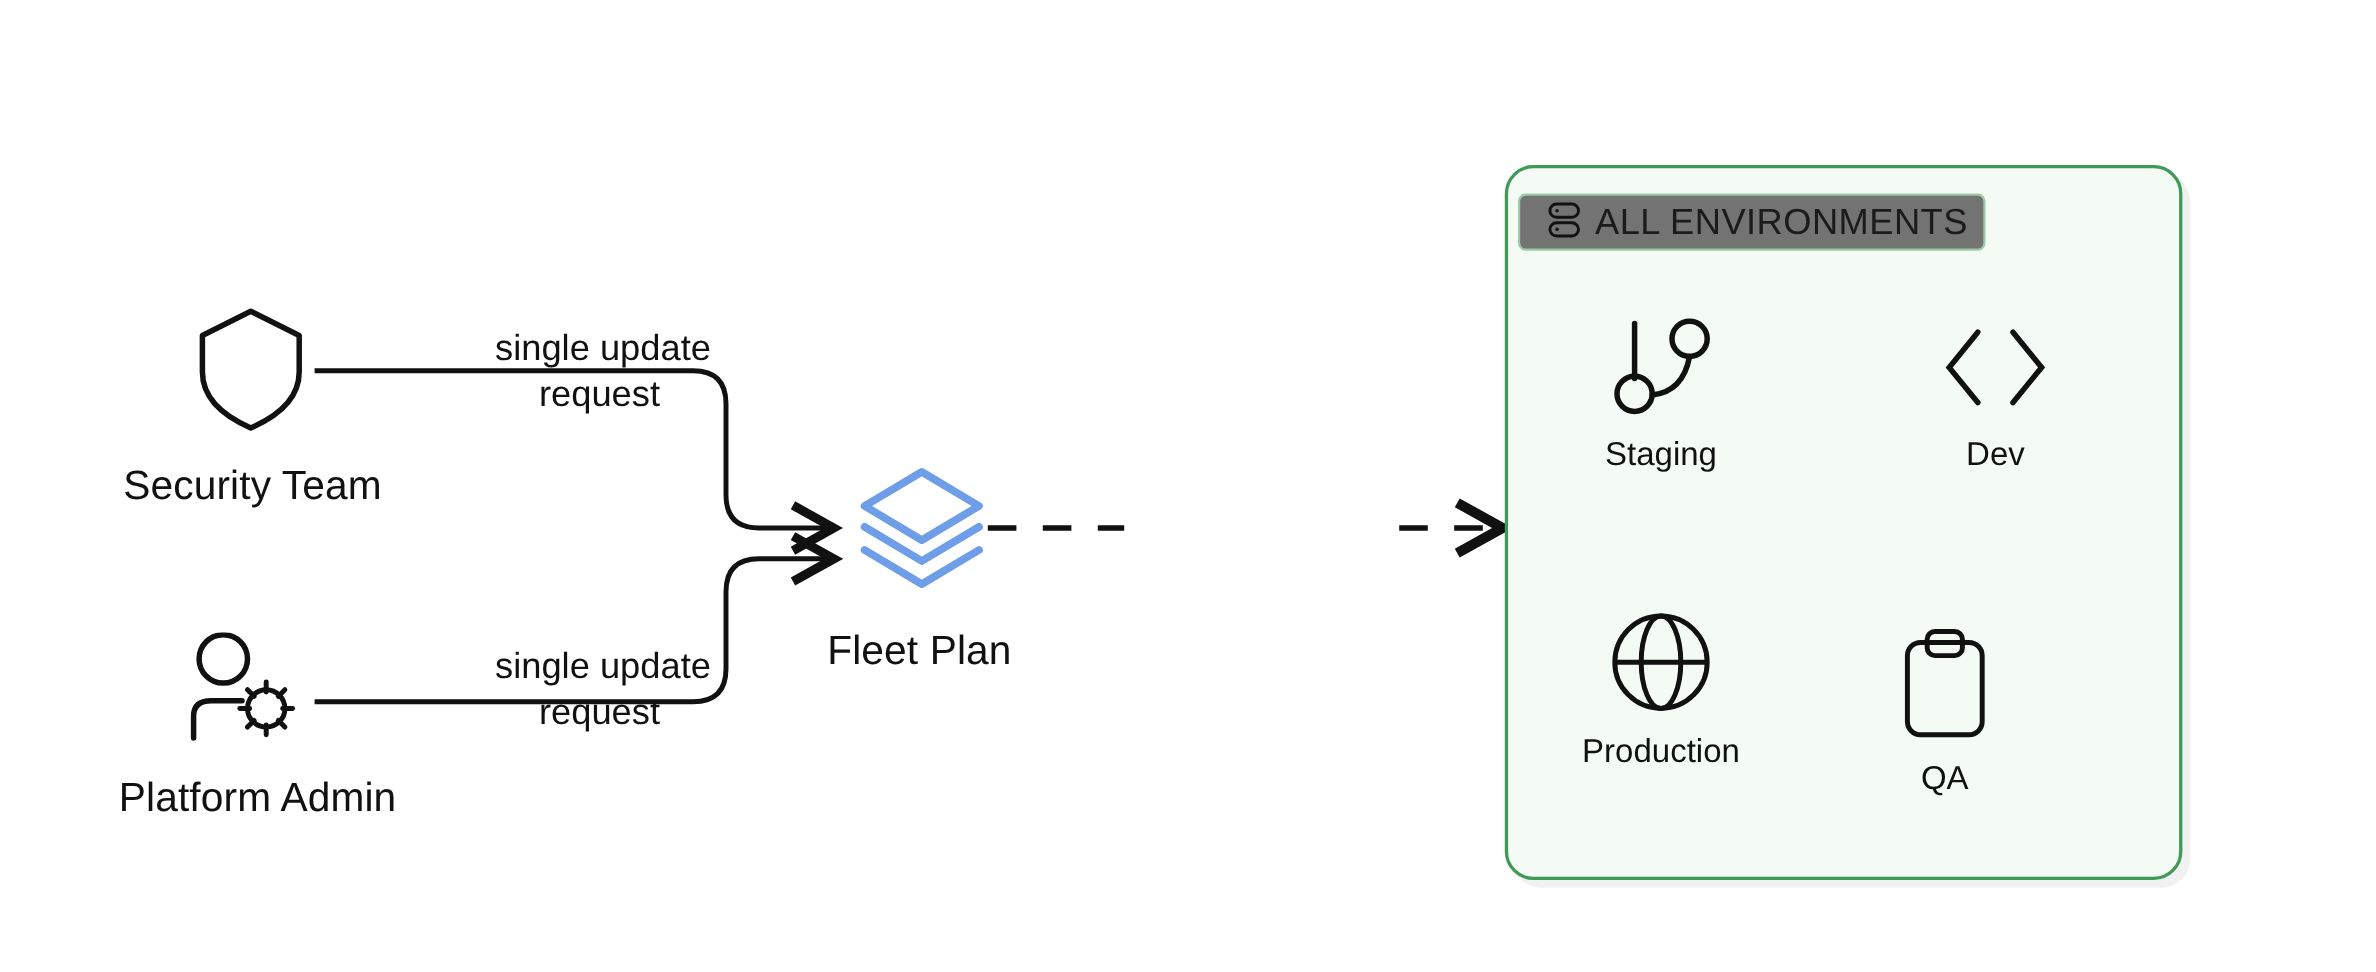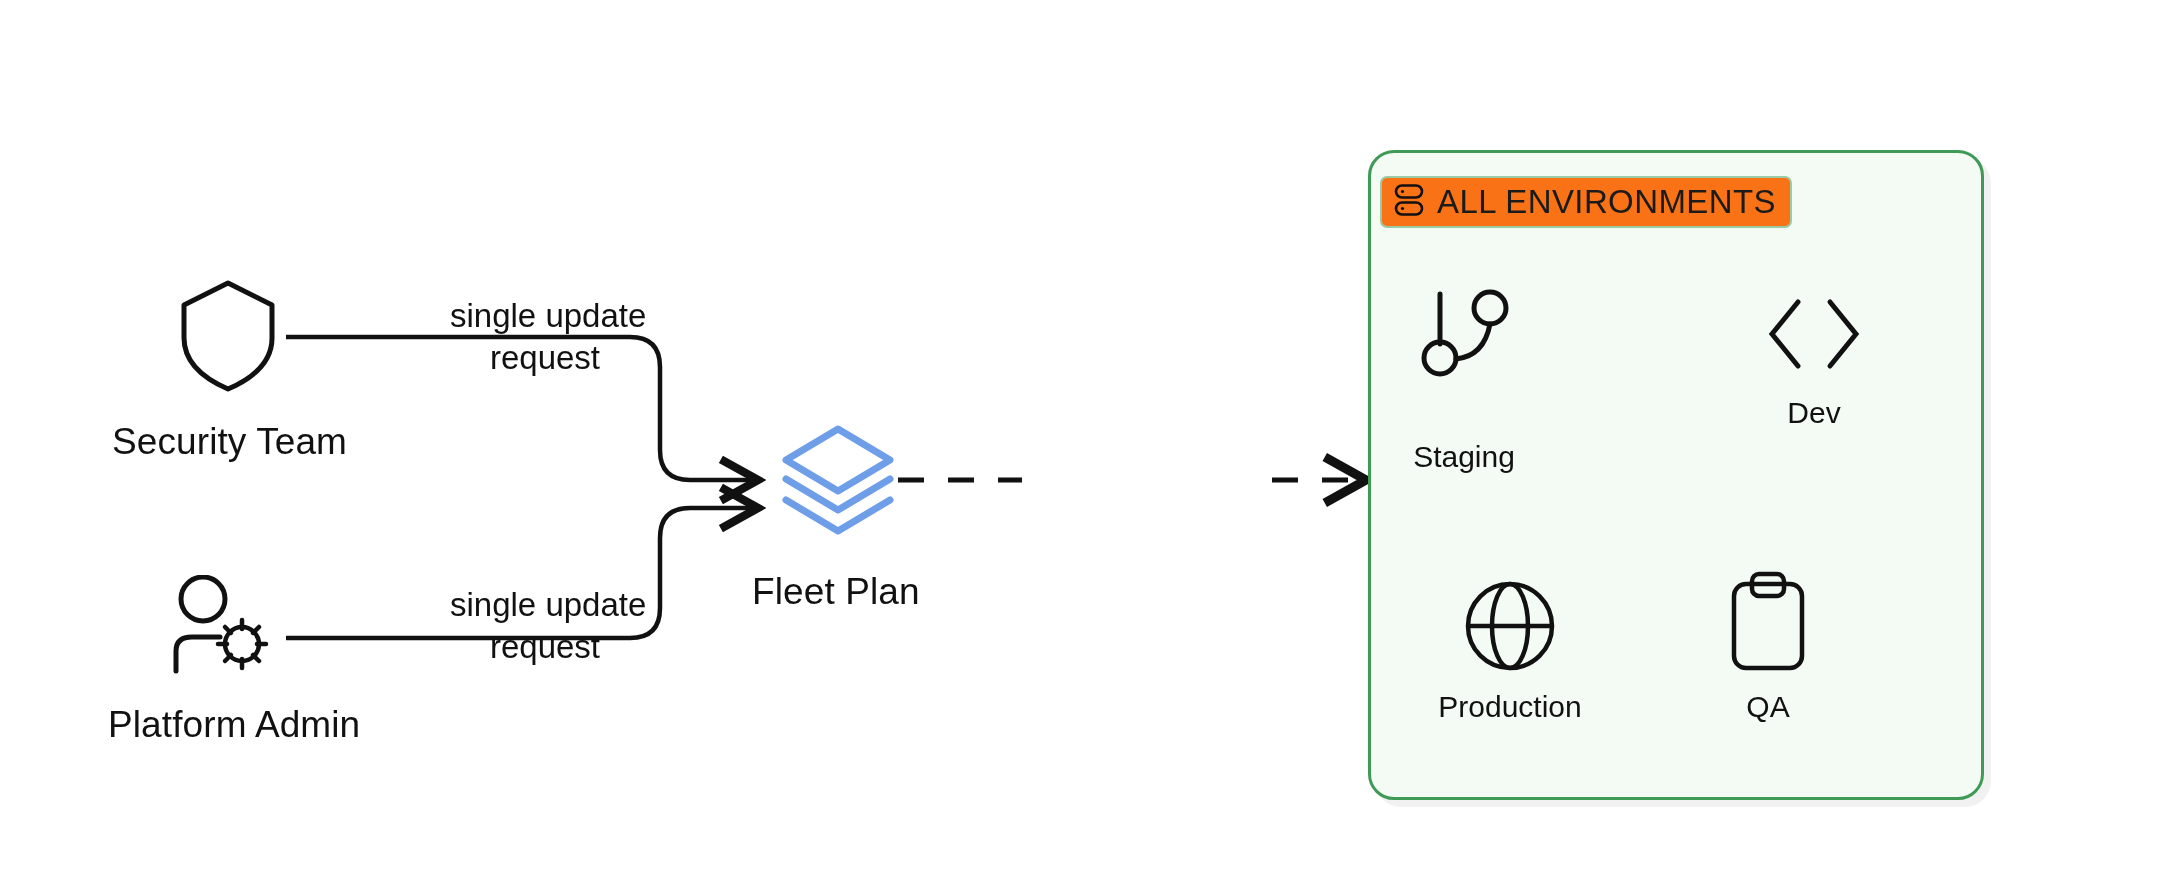--- a/index.html
+++ b/index.html
@@ -63,22 +63,22 @@
   }
   #env-badge {
     position: absolute;
     left: 1380px;
     top: 176px;
     height: 52px;
     box-sizing: border-box;
     display: flex;
     align-items: center;
     gap: 13px;
-    padding: 0 14px 0 12px;
-    background: #f97316;
+    padding: 0 14px 0 25px;
+    background: #737373;
     border: 2px solid #9ccaa4;
     border-radius: 7px;
   }
   #env-badge .badge-text {
     font-size: 33px;
     letter-spacing: .4px;
     color: #1b1b1b;
     white-space: nowrap;
   }
   .badge-icon { display: block; }
@@ -187,21 +187,21 @@
       <svg width="30" height="34" viewBox="0 0 30 34" xmlns="http://www.w3.org/2000/svg">
         <rect x="2" y="2.5" width="26" height="12" rx="6" ry="6" fill="none" stroke="#111111" stroke-width="2.6"></rect>
         <circle cx="8.5" cy="8.5" r="1.6" fill="#111111"></circle>
         <rect x="2" y="19.5" width="26" height="12" rx="6" ry="6" fill="none" stroke="#111111" stroke-width="2.6"></rect>
         <circle cx="8.5" cy="25.5" r="1.6" fill="#111111"></circle>
       </svg>
     </span>
     <span class="badge-text">ALL ENVIRONMENTS</span>
   </div>
 
-  <div class="env-cell" style="left:1364px; top:288px;gap:44px;">
+  <div class="env-cell" style="left:1410px; top:288px;">
     <span class="glyph">
       <svg width="100" height="92" viewBox="0 0 100 92" xmlns="http://www.w3.org/2000/svg">
         <g fill="none" stroke="#111111" stroke-width="5" stroke-linecap="round">
           <line x1="26" y1="6" x2="26" y2="56"></line>
           <circle cx="26" cy="70" r="16"></circle>
           <circle cx="76" cy="20" r="16"></circle>
           <path d="M42 71 Q70 68 76 36"></path>
         </g>
       </svg>
     </span>
@@ -213,21 +213,21 @@
       <svg width="100" height="92" viewBox="0 0 100 92" xmlns="http://www.w3.org/2000/svg">
         <g fill="none" stroke="#111111" stroke-width="5" stroke-linecap="round" stroke-linejoin="miter">
           <polyline points="34,14 8,46 34,78"></polyline>
           <polyline points="66,14 92,46 66,78"></polyline>
         </g>
       </svg>
     </span>
     <span class="caption">Dev</span>
   </div>
 
-  <div class="env-cell" style="left:1410px; top:578px;">
+  <div class="env-cell" style="left:1410px; top:554px;">
     <span class="glyph">
       <svg width="100" height="96" viewBox="0 0 100 96" xmlns="http://www.w3.org/2000/svg">
         <g fill="none" stroke="#111111" stroke-width="4.5">
           <circle cx="50" cy="48" r="42"></circle>
           <ellipse cx="50" cy="48" rx="18" ry="42"></ellipse>
           <line x1="8" y1="48" x2="92" y2="48"></line>
         </g>
       </svg>
     </span>
     <span class="caption">Production</span>

